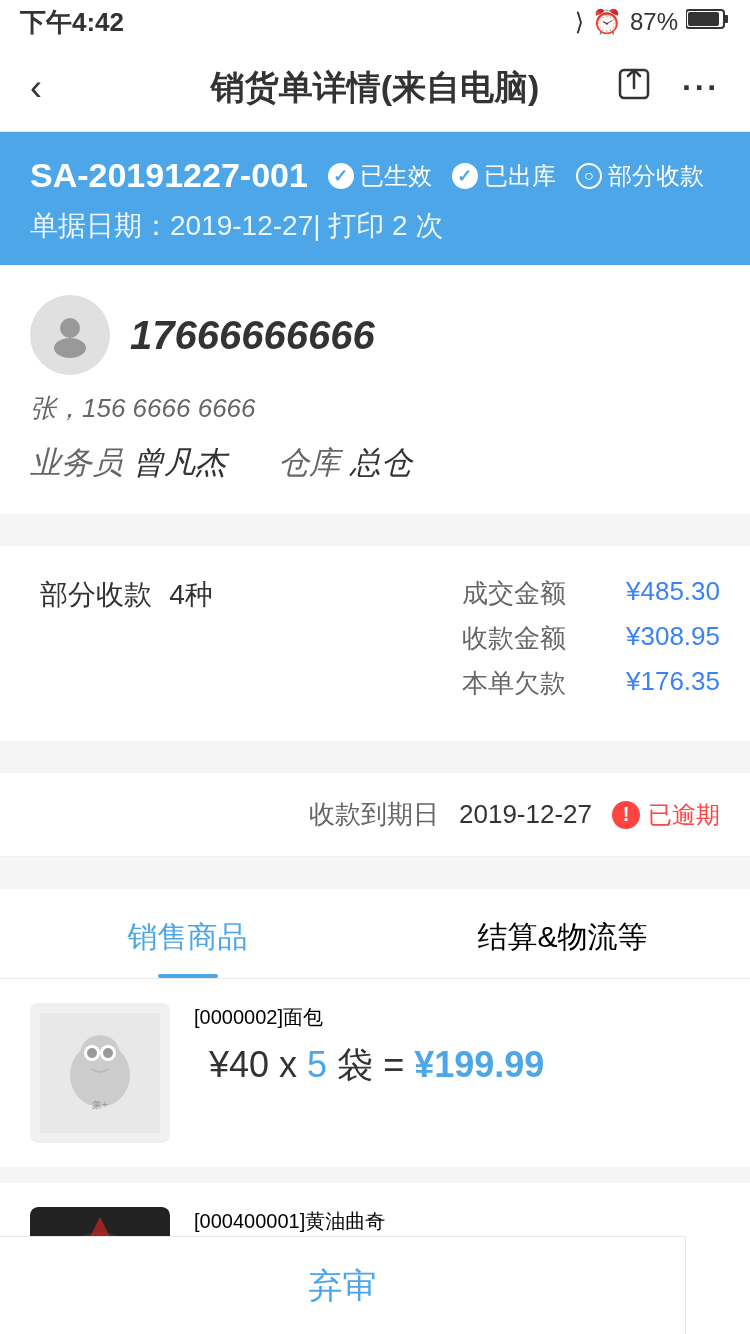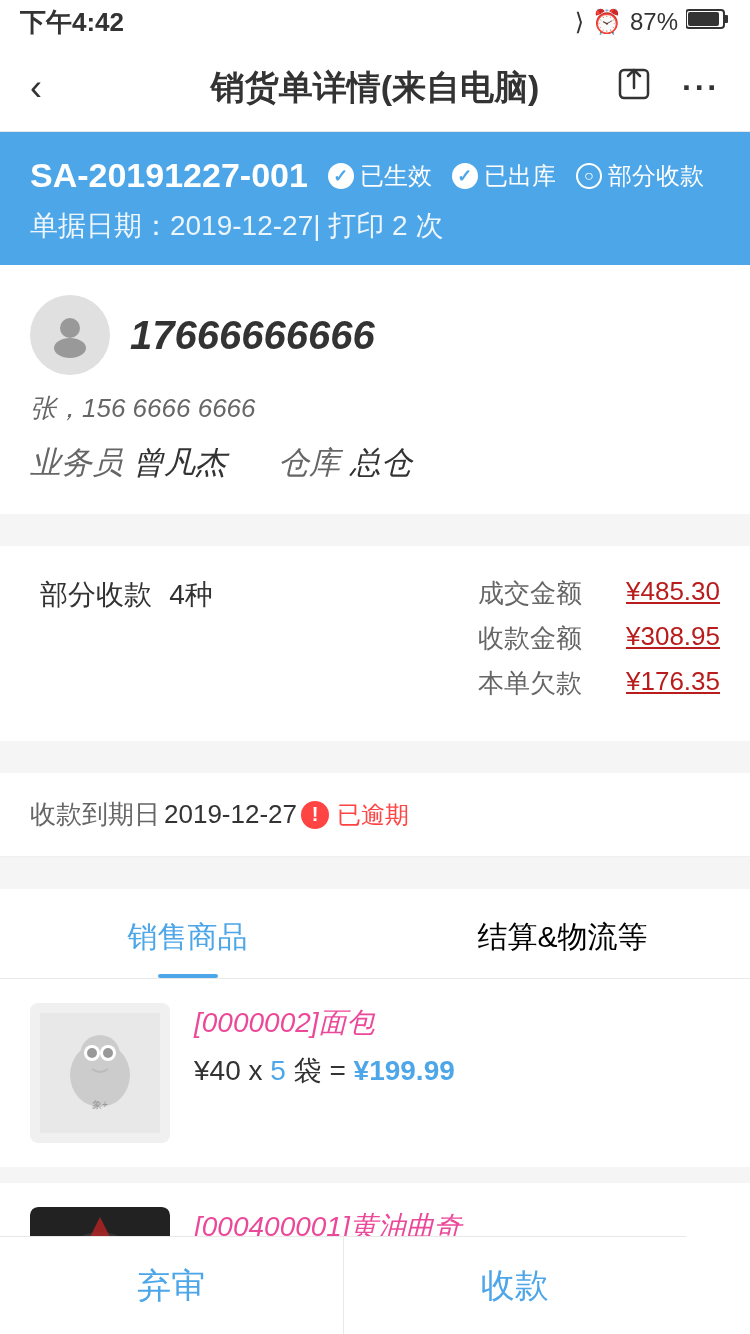--- a/index.html
+++ b/index.html
@@ -176,38 +176,39 @@
       font-size: 26px;
       color: #666;
     }
     .product-types span { margin-left: 10px; color: #333; font-size: 28px; }
     .amounts {
       text-align: right;
     }
     .amount-row {
       display: flex;
       justify-content: center;
-      gap: 44px;
+      gap: 60px;
       font-size: 26px;
       margin-bottom: 10px;
     }
     .amount-row .amt-label { color: #666; }
-    .amount-row .amt-value { color: #b91c1c; font-weight: 500; text-decoration: underline; }
+    .amount-row .amt-value { color: #3b82f6; font-weight: 500; }
 
     
     .due-section {
       background: #fff;
       padding: 24px 30px;
       margin-bottom: 16px;
       display: flex;
       align-items: center;
-      gap: 4px;
+      gap: 20px;
       font-size: 26px;
       color: #666;
       border-bottom: 1px solid #f0f0f0;
+      justify-content: flex-end;
     }
     .due-date { color: #333; }
     .overdue-badge {
       display: flex;
       align-items: center;
       gap: 8px;
       color: #ff4444;
       font-size: 24px;
     }
     .overdue-icon {
@@ -271,38 +272,38 @@
       background: #f0f0f0;
       border-radius: 8px;
       flex-shrink: 0;
       overflow: hidden;
       display: flex;
       align-items: center;
       justify-content: center;
     }
     .product-info { flex: 1; }
     .product-code-name {
-      font-size: 28px;
-      color: #ec4899;
+      font-size: 20px;
+      color: #000000;
       margin-bottom: 10px;
       line-height: 1.4;
-      font-style: italic;
     }
     .product-sku-badge {
       background: #e8e8e8;
       color: #666;
       font-size: 22px;
       padding: 4px 14px;
       border-radius: 6px;
       display: inline-block;
       margin-bottom: 14px;
     }
     .product-price-row {
-      font-size: 28px;
+      font-size: 36px;
       color: #333;
+      margin-left: 15px;
     }
     .product-price-row .qty { color: #4da6e8; }
     .product-price-row .total { color: #4da6e8; font-weight: 600; }
 
     
     .bottom-bar {
       position: fixed;
       bottom: 0;
       left: 0;
       width: 686px;
@@ -508,14 +509,13 @@
         <span> = </span>
         <span class="total">¥8.28</span>
       </div>
     </div>
   </div>
 
 </div>
 
 <div class="bottom-bar">
   <button class="bottom-btn cancel">弃审</button>
-  <button class="bottom-btn confirm">收款</button>
 </div>
 
 </body></html>

